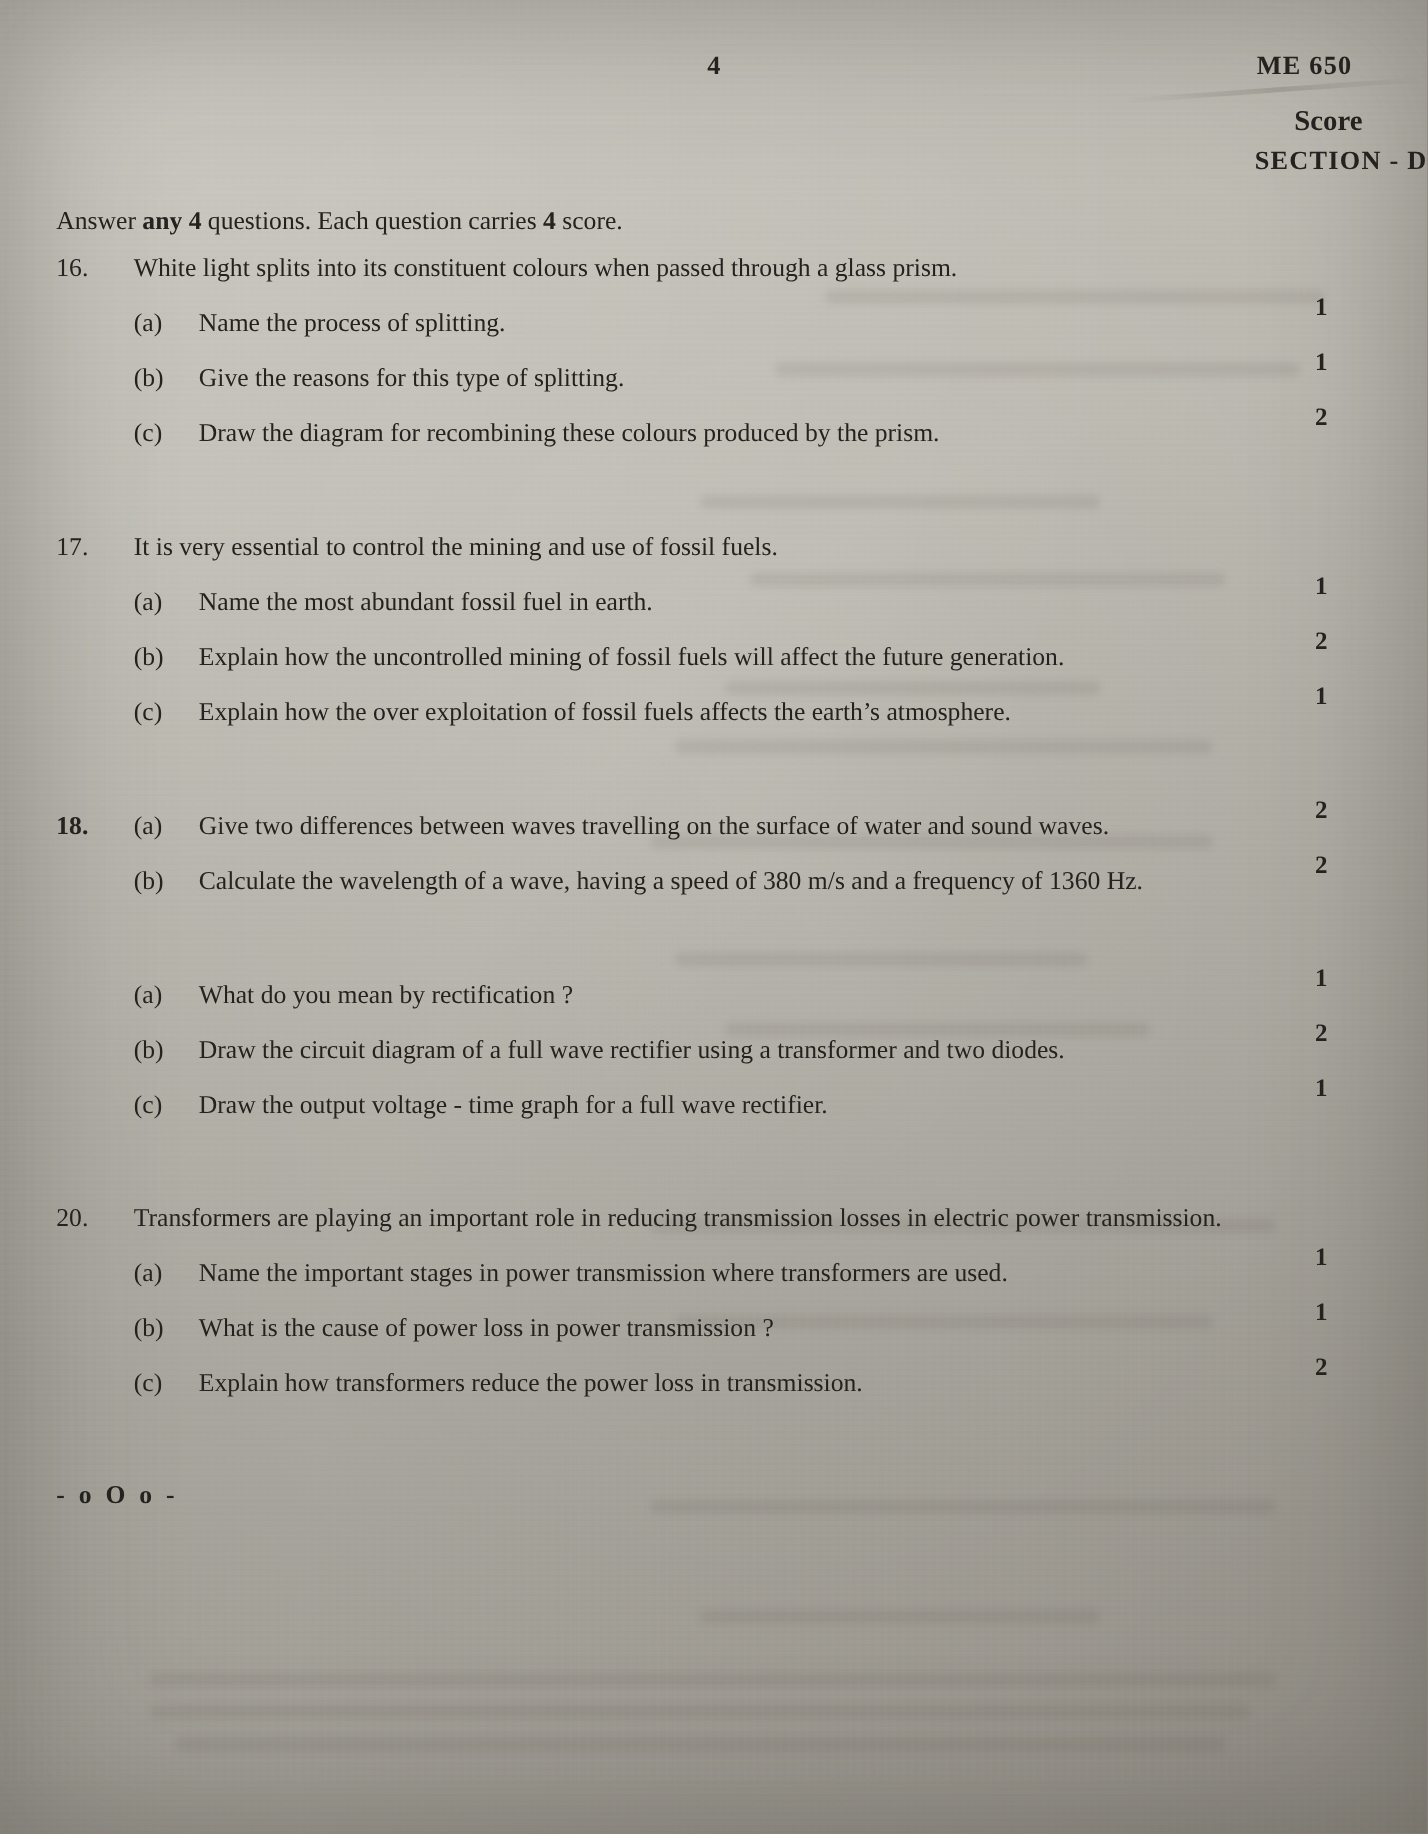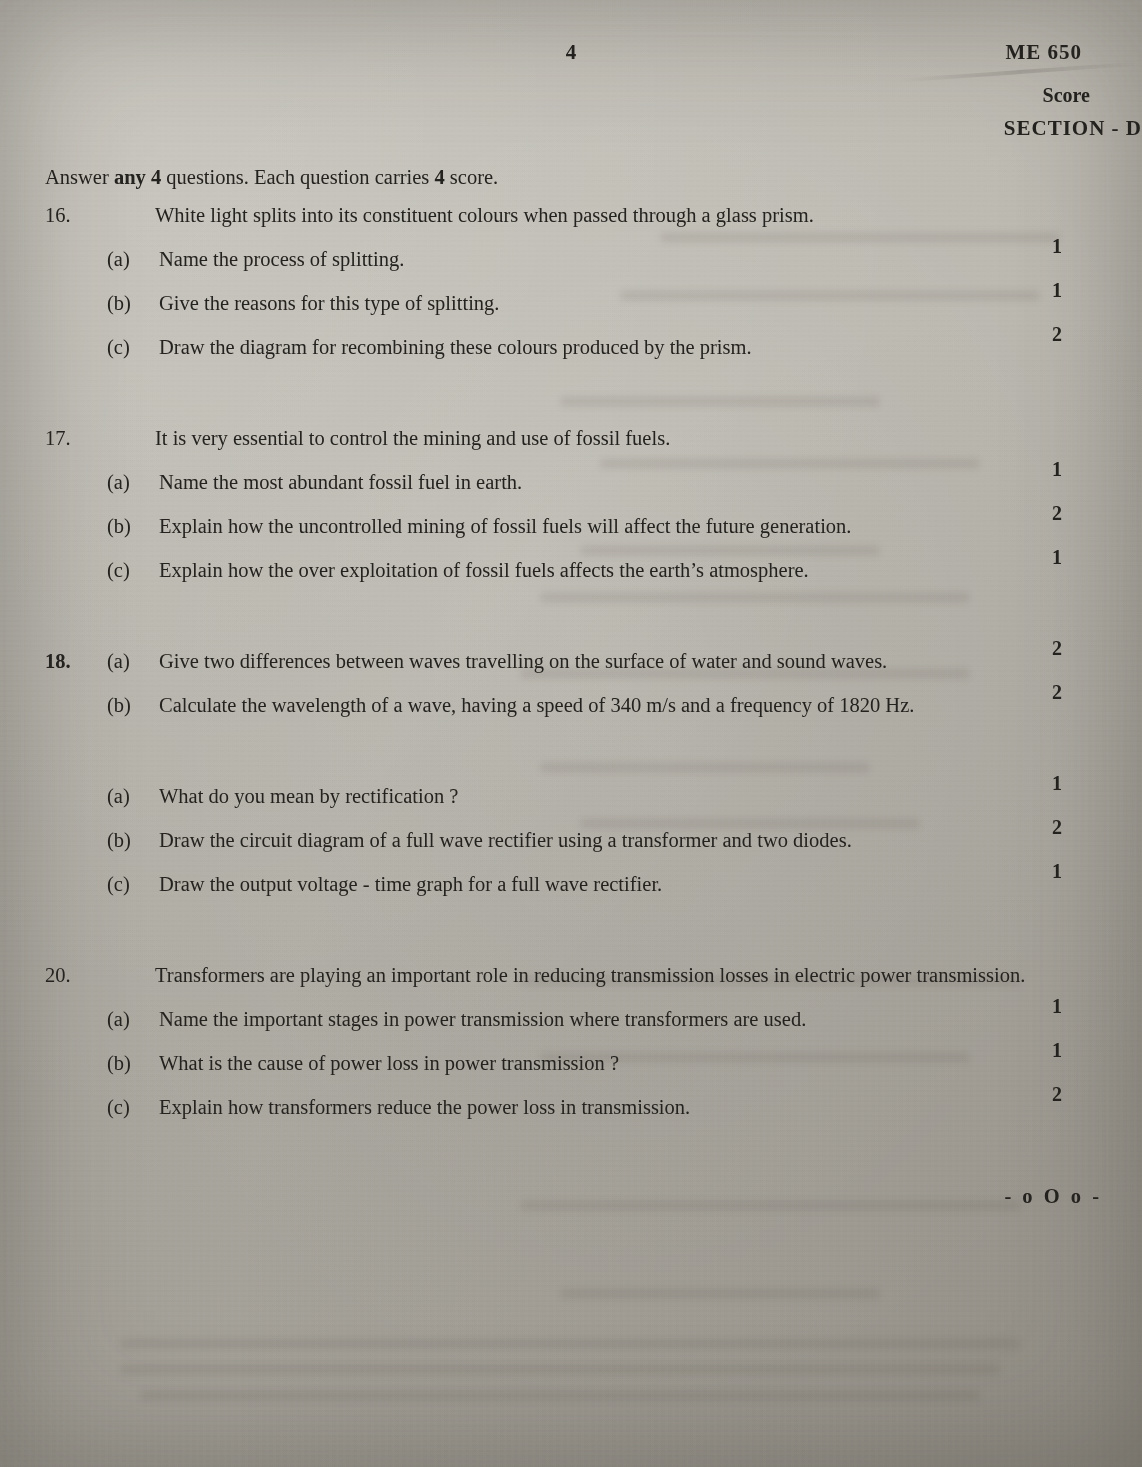--- a/index.html
+++ b/index.html
@@ -37,52 +37,52 @@
   .hdr-pagenum {
     position: absolute; top: 40px; left: 0; right: 0;
     text-align: center; font-weight: bold; font-size: 21px;
   }
   .hdr-code {
     position: absolute; top: 40px; right: 60px;
     font-weight: bold; font-size: 21px; letter-spacing: 1px;
   }
   .hdr-score {
     position: absolute; top: 84px; right: 52px;
-    font-weight: bold; font-size: 20px;
+    font-weight: bold; font-size: 23px;
   }
   .section-title {
     position: absolute; top: 116px; left: 0; right: 0;
     text-align: right; font-weight: bold; font-size: 21px; letter-spacing: 1px;
   }
   .instruction {
     position: absolute; top: 166px; left: 45px; right: 60px;
     font-size: 20.5px;
   }
 
   .questions {
     position: absolute; top: 202px; left: 45px; right: 40px;
   }
   .question { margin-bottom: 64px; }
   .q-stem-row { display: flex; font-size: 20.5px; line-height: 27px; }
   .q-num { width: 62px; flex: 0 0 62px; font-weight: normal; }
-  .q-stem { flex: 1; padding-right: 70px; margin-left: 48px; }
+  .q-stem { flex: 1; padding-right: 70px; }
   .q-parts {}
   .part-row {
     position: relative; display: flex;
     margin-top: 17px; font-size: 20.5px; line-height: 27px;
   }
   .part-numcol { width: 62px; flex: 0 0 62px; font-weight: bold; }
   .part-label { width: 52px; flex: 0 0 52px; }
   .part-text { flex: 1; padding-right: 78px; }
   .part-score {
     position: absolute; right: 40px; top: -13px;
     font-weight: bold; font-size: 20px;
   }
   .end-marker {
-    margin-top: 42px; text-align: right;
+    margin-top: 42px; text-align: left;
     font-weight: bold; font-size: 20.5px; letter-spacing: 3px;
   }
 </style>
 </head>
 <body>
 
 <div class="page">
 
   <div class="ghost" style="left:660px; top:232px; width:400px;"></div>
   <div class="ghost" style="left:620px; top:290px; width:420px;"></div>
@@ -169,21 +169,21 @@
     <div class="q-parts">
           <div class="part-row" style="margin-top: 0px;">
     <span class="part-numcol">18.</span>
     <span class="part-label">(a)</span>
     <span class="part-text">Give two differences between waves travelling on the surface of water and sound waves.</span>
     <span class="part-score">2</span>
   </div>
           <div class="part-row">
     <span class="part-numcol"></span>
     <span class="part-label">(b)</span>
-    <span class="part-text">Calculate the wavelength of a wave, having a speed of 340 m/s and a frequency of 1820 Hz.</span>
+    <span class="part-text">Calculate the wavelength of a wave, having a speed of 380 m/s and a frequency of 1360 Hz.</span>
     <span class="part-score">2</span>
   </div>
         </div>
   </div>
       <div class="question">
     <div class="q-parts">
           <div class="part-row">
     <span class="part-numcol"></span>
     <span class="part-label">(a)</span>
     <span class="part-text">What do you mean by rectification ?</span>

